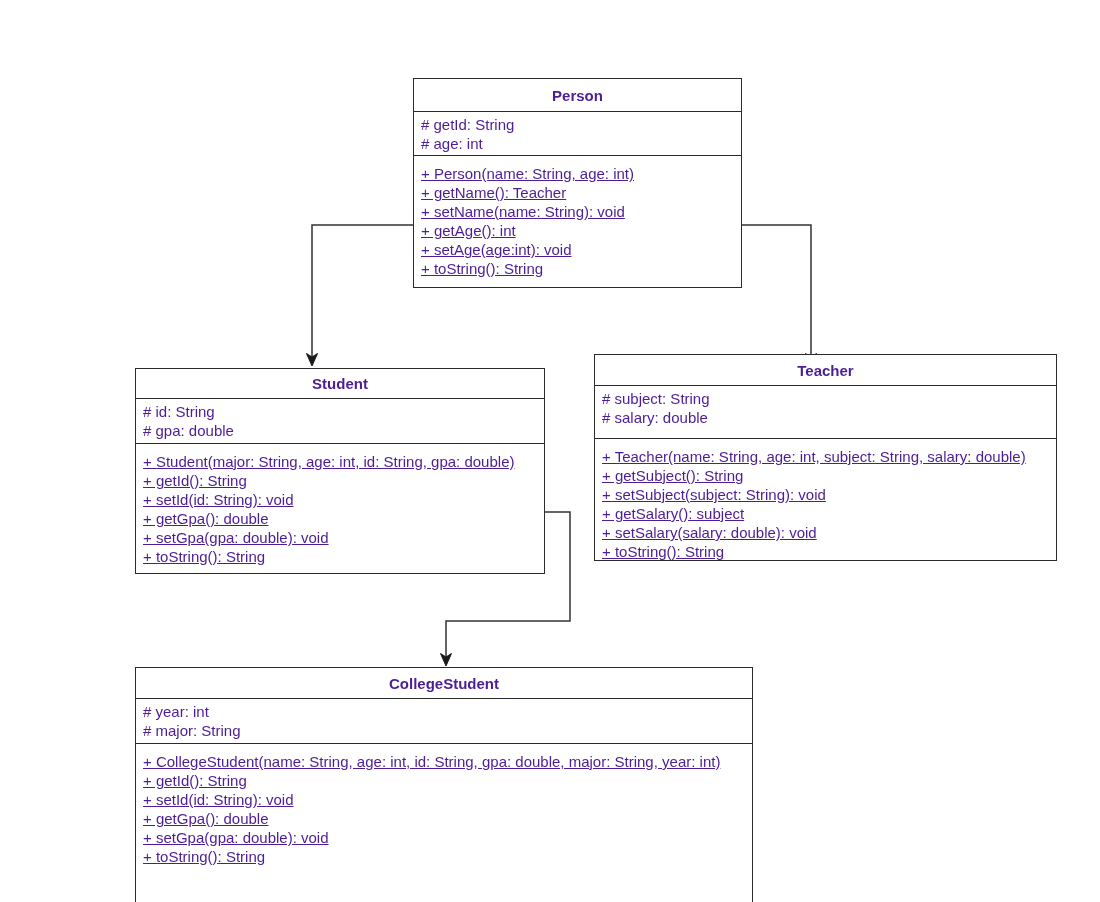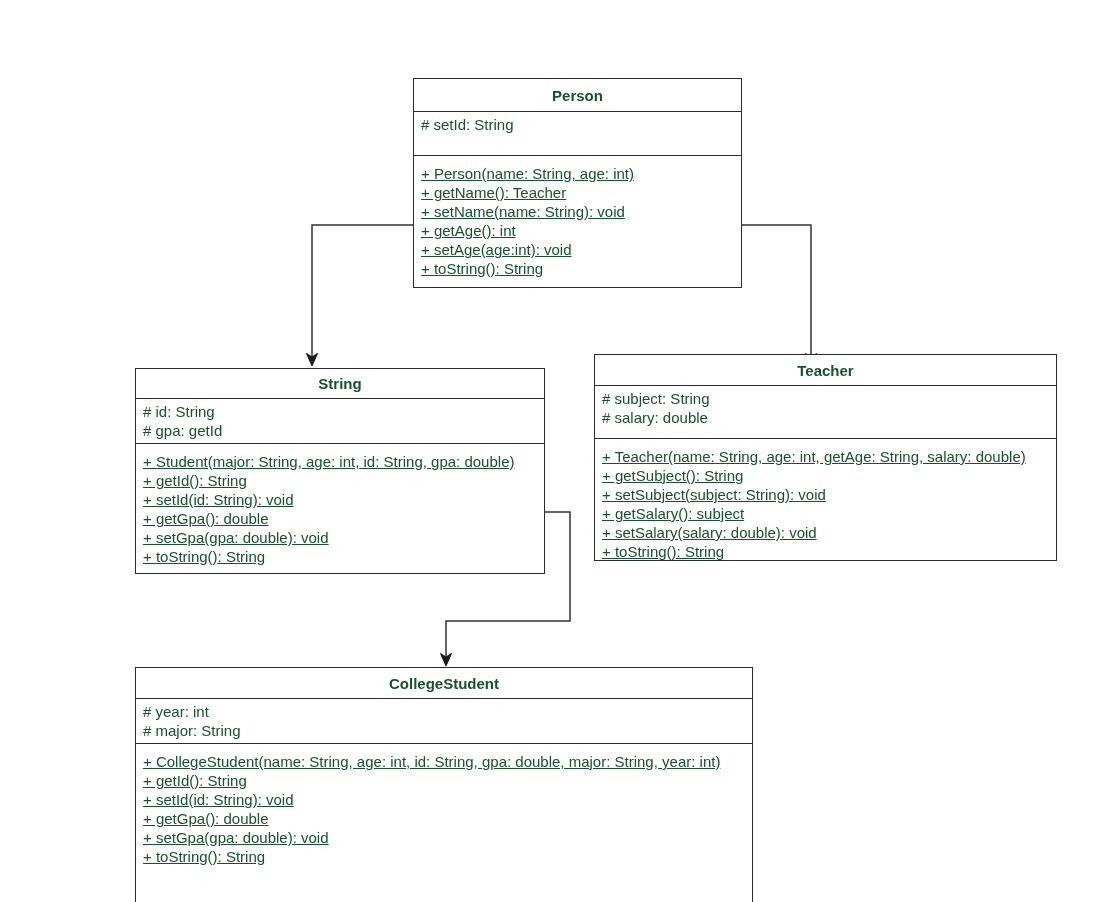--- a/index.html
+++ b/index.html
@@ -1,21 +1,21 @@
 <!DOCTYPE html>
 <html><head>
 <meta charset="utf-8">
 <style>
   html,body{margin:0;padding:0;background:#ffffff;}
   .canvas{
     position:relative;
     width:1100px;height:902px;
     background:#ffffff;
     font-family:"Liberation Sans",sans-serif;
-    color:#14532d;
+    color:#4c1d95;
     overflow:hidden;
   }
   .connectors{position:absolute;left:0;top:0;}
   .uml-class{
     position:absolute;
     display:flex;flex-direction:column;
     background:#ffffff;
     border:1.5px solid #2b2b2b;
     box-sizing:border-box;
   }
@@ -68,56 +68,57 @@
 
     <g>
       <path d="M545 512 H570 V621 H446 V657" fill="none" stroke="#333333" stroke-width="1.5"></path>
       <polygon points="446,666 440.5,653.5 446,657 451.5,653.5" fill="#1a1a1a" stroke="#1a1a1a" stroke-width="1"></polygon>
     </g>
   </svg>
 
   <div class="uml-class" style="left:413px;top:78px;width:329px;height:210px;--th:33px;--ah:44px;">
     <div class="uml-title">Person</div>
     <div class="uml-attrs">
-      <div class="uml-line"># setId: String</div>
+      <div class="uml-line"># getId: String</div>
+      <div class="uml-line"># age: int</div>
     </div>
     <div class="uml-methods">
       <div class="uml-line">+ Person(name: String, age: int)</div>
       <div class="uml-line">+ getName(): Teacher</div>
       <div class="uml-line">+ setName(name: String): void</div>
       <div class="uml-line">+ getAge(): int</div>
       <div class="uml-line">+ setAge(age:int): void</div>
       <div class="uml-line">+ toString(): String</div>
     </div>
   </div>
 
   <div class="uml-class" style="left:135px;top:368px;width:410px;height:206px;--th:30px;--ah:45px;">
-    <div class="uml-title">String</div>
+    <div class="uml-title">Student</div>
     <div class="uml-attrs">
       <div class="uml-line"># id: String</div>
-      <div class="uml-line"># gpa: getId</div>
+      <div class="uml-line"># gpa: double</div>
     </div>
     <div class="uml-methods">
       <div class="uml-line">+ Student(major: String, age: int, id: String, gpa: double)</div>
       <div class="uml-line">+ getId(): String</div>
       <div class="uml-line">+ setId(id: String): void</div>
       <div class="uml-line">+ getGpa(): double</div>
       <div class="uml-line">+ setGpa(gpa: double): void</div>
       <div class="uml-line">+ toString(): String</div>
     </div>
   </div>
 
   <div class="uml-class" style="left:594px;top:354px;width:463px;height:207px;--th:31px;--ah:53px;">
     <div class="uml-title">Teacher</div>
     <div class="uml-attrs">
       <div class="uml-line"># subject: String</div>
       <div class="uml-line"># salary: double</div>
     </div>
     <div class="uml-methods">
-      <div class="uml-line">+ Teacher(name: String, age: int, getAge: String, salary: double)</div>
+      <div class="uml-line">+ Teacher(name: String, age: int, subject: String, salary: double)</div>
       <div class="uml-line">+ getSubject(): String</div>
       <div class="uml-line">+ setSubject(subject: String): void</div>
       <div class="uml-line">+ getSalary(): subject</div>
       <div class="uml-line">+ setSalary(salary: double): void</div>
       <div class="uml-line">+ toString(): String</div>
     </div>
   </div>
 
   <div class="uml-class" style="left:135px;top:667px;width:618px;height:257px;--th:31px;--ah:45px;">
     <div class="uml-title">CollegeStudent</div>

